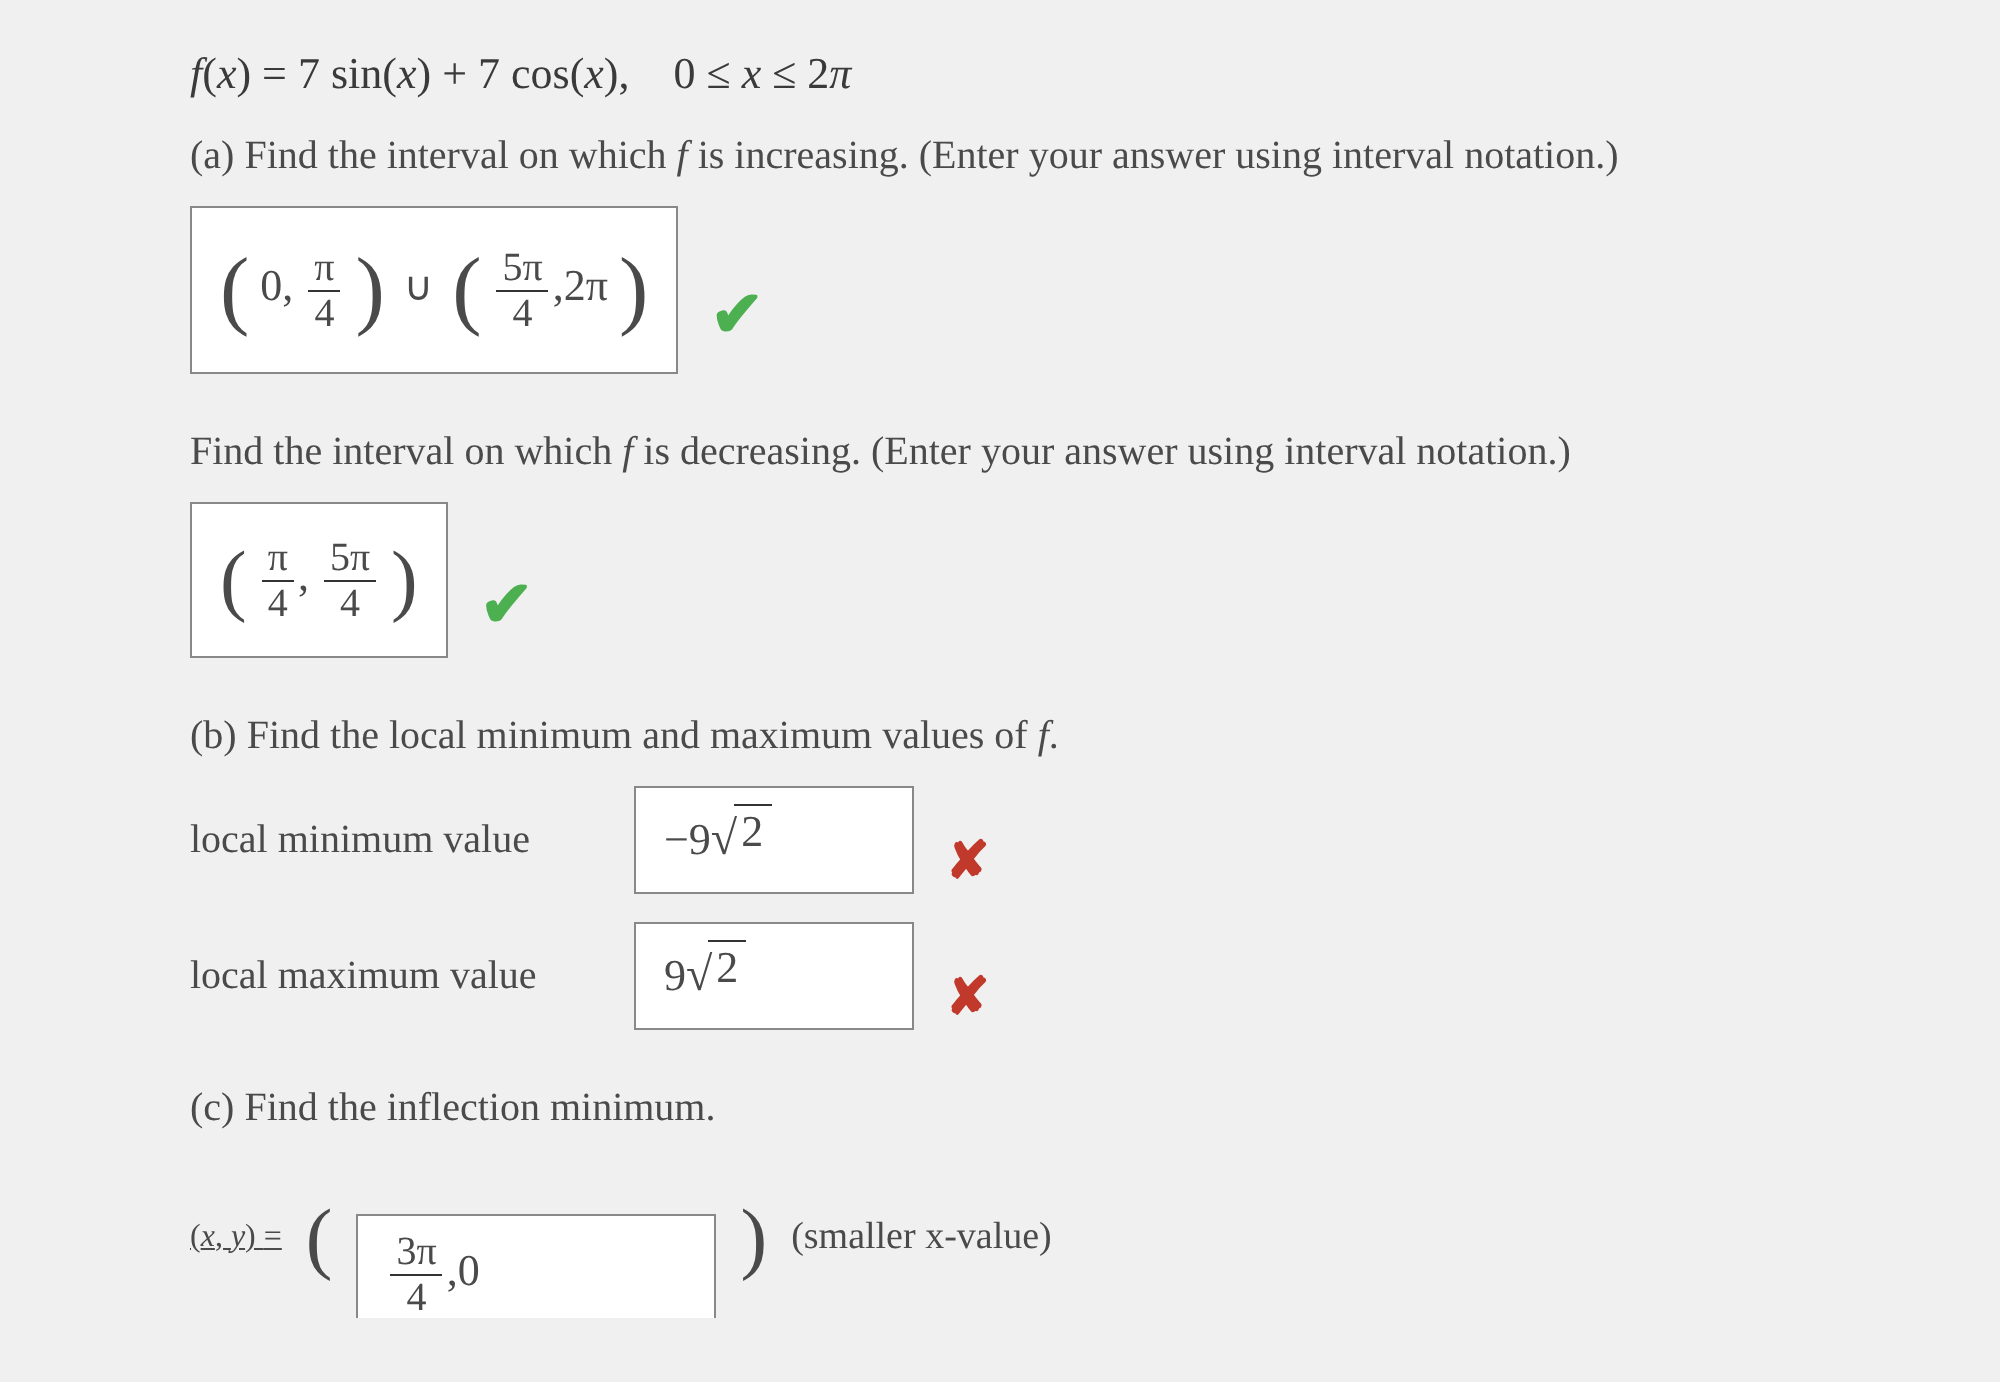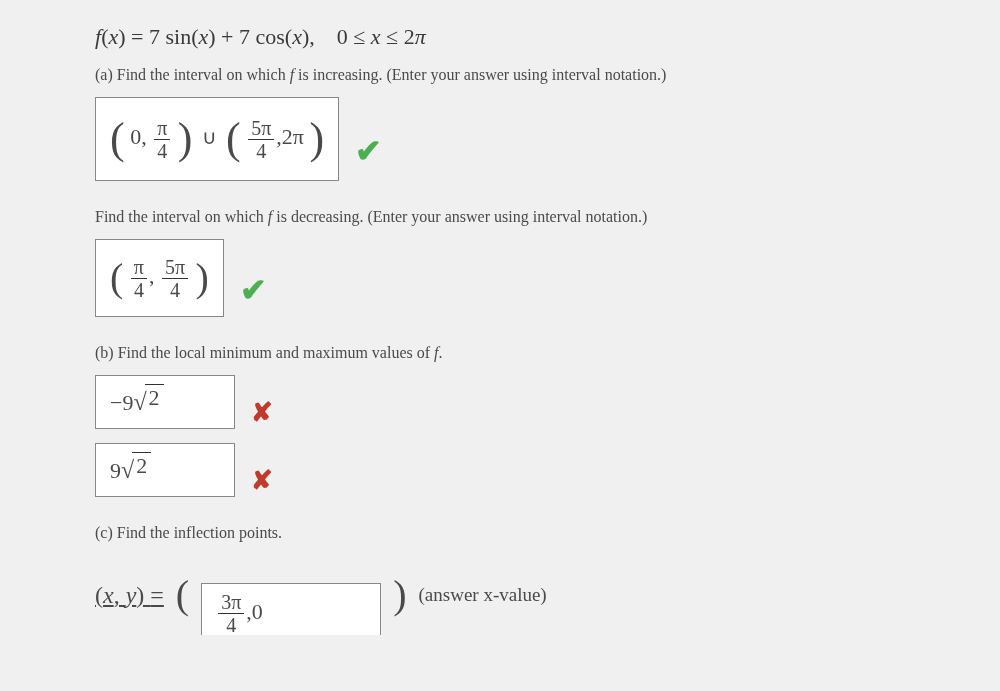--- a/index.html
+++ b/index.html
@@ -12,21 +12,21 @@
     line-height: 1.5;
   }
   .math-italic { font-style: italic; font-family: 'Times New Roman', serif; }
   .equation {
     font-family: 'Times New Roman', serif;
     font-size: 22px;
     color: #3a3a3a;
   }
   .question-text {
     color: #4a4a4a;
-    font-size: 16px;
+    font-size: 20px;
     margin: 10px 0;
   }
   .answer-box {
     display: inline-block;
     border: 1px solid #888;
     background: #fff;
     padding: 8px 14px;
     font-family: 'Times New Roman', serif;
     font-size: 22px;
     vertical-align: middle;
@@ -127,47 +127,49 @@
   </div>
   <span class="checkmark">✔</span>
 </div>
 
 <div class="question-text">
   <span>(b)</span>
   Find the local minimum and maximum values of <span class="math-italic">f</span>.
 </div>
 
 <div class="row" style="margin-bottom:14px;">
+  <span class="label">local minimum value</span>
   <div class="answer-box" style="min-width:110px;">
     <span>−9</span><span class="sqrt">
         <span class="sqrt-sym">√</span>
         <span class="sqrt-body">2</span>
       </span>
   </div>
   <span class="cross">✘</span>
 </div>
 
 <div class="row">
+  <span class="label">local maximum value</span>
   <div class="answer-box" style="min-width:110px;">
     <span>9</span><span class="sqrt">
         <span class="sqrt-sym">√</span>
         <span class="sqrt-body">2</span>
       </span>
   </div>
   <span class="cross">✘</span>
 </div>
 
 <div class="question-text">
   <span>(c)</span>
-  <span>Find the inflection points.</span>
+  <span>Find the inflection minimum.</span>
 </div>
 
 <div class="row" style="margin-bottom:0;">
-  <span style="font-family:'Times New Roman',serif;font-size:24px;text-decoration:underline;">
+  <span style="font-family:'Times New Roman',serif;font-size:16px;text-decoration:underline;">
     (<span class="math-italic">x</span>, <span class="math-italic">y</span>) <span>=</span>
   </span>
   <span class="med-paren">(</span>
   <div class="answer-box" style="min-width:150px;border-bottom:none;padding-bottom:0;margin-top:28px;">
     <span class="frac"><span class="num">3π</span><span class="den">4</span></span><span>,</span><span>0</span>
   </div>
   <span class="med-paren">)</span>
-  <span style="font-size:19px;">(answer x-value)</span>
+  <span style="font-size:19px;">(smaller x-value)</span>
 </div>
 
 </body></html>

